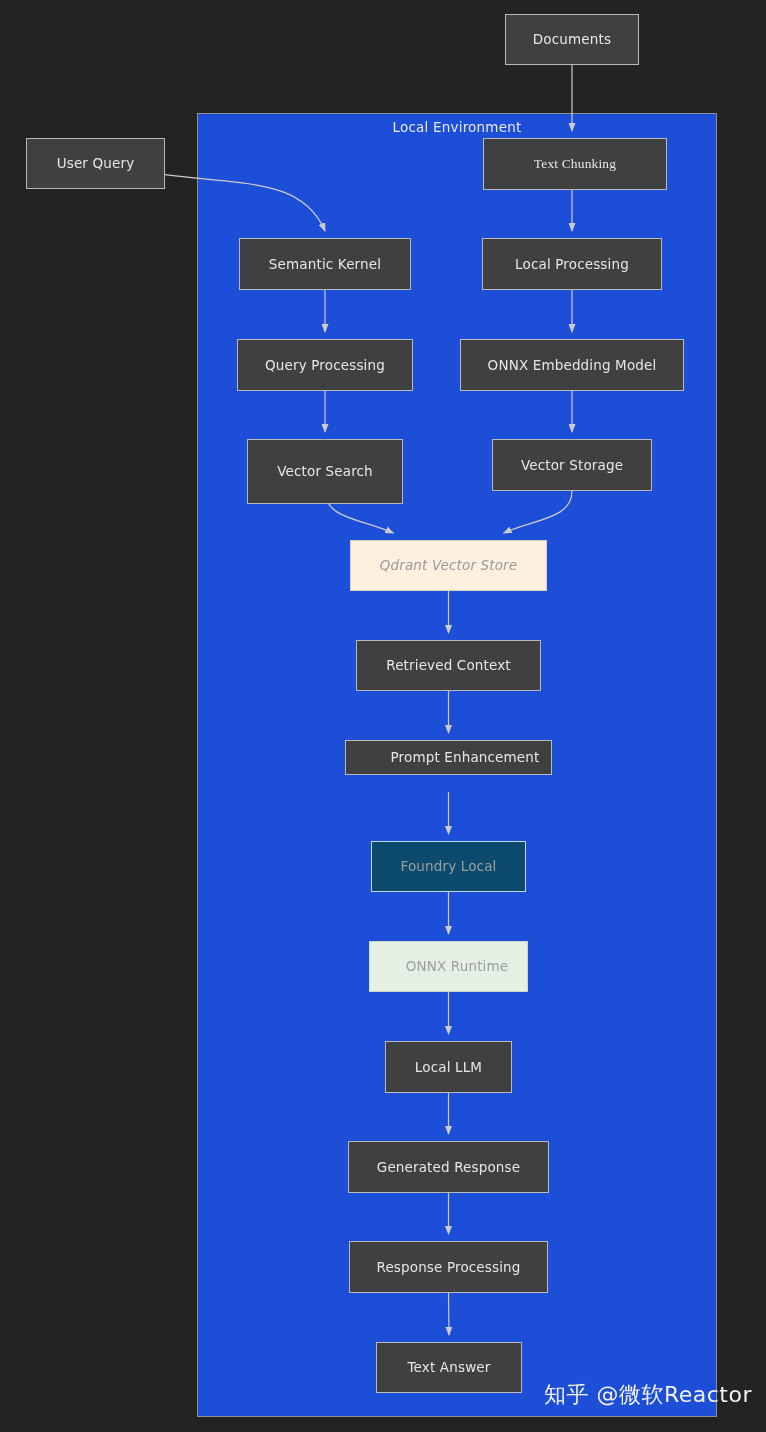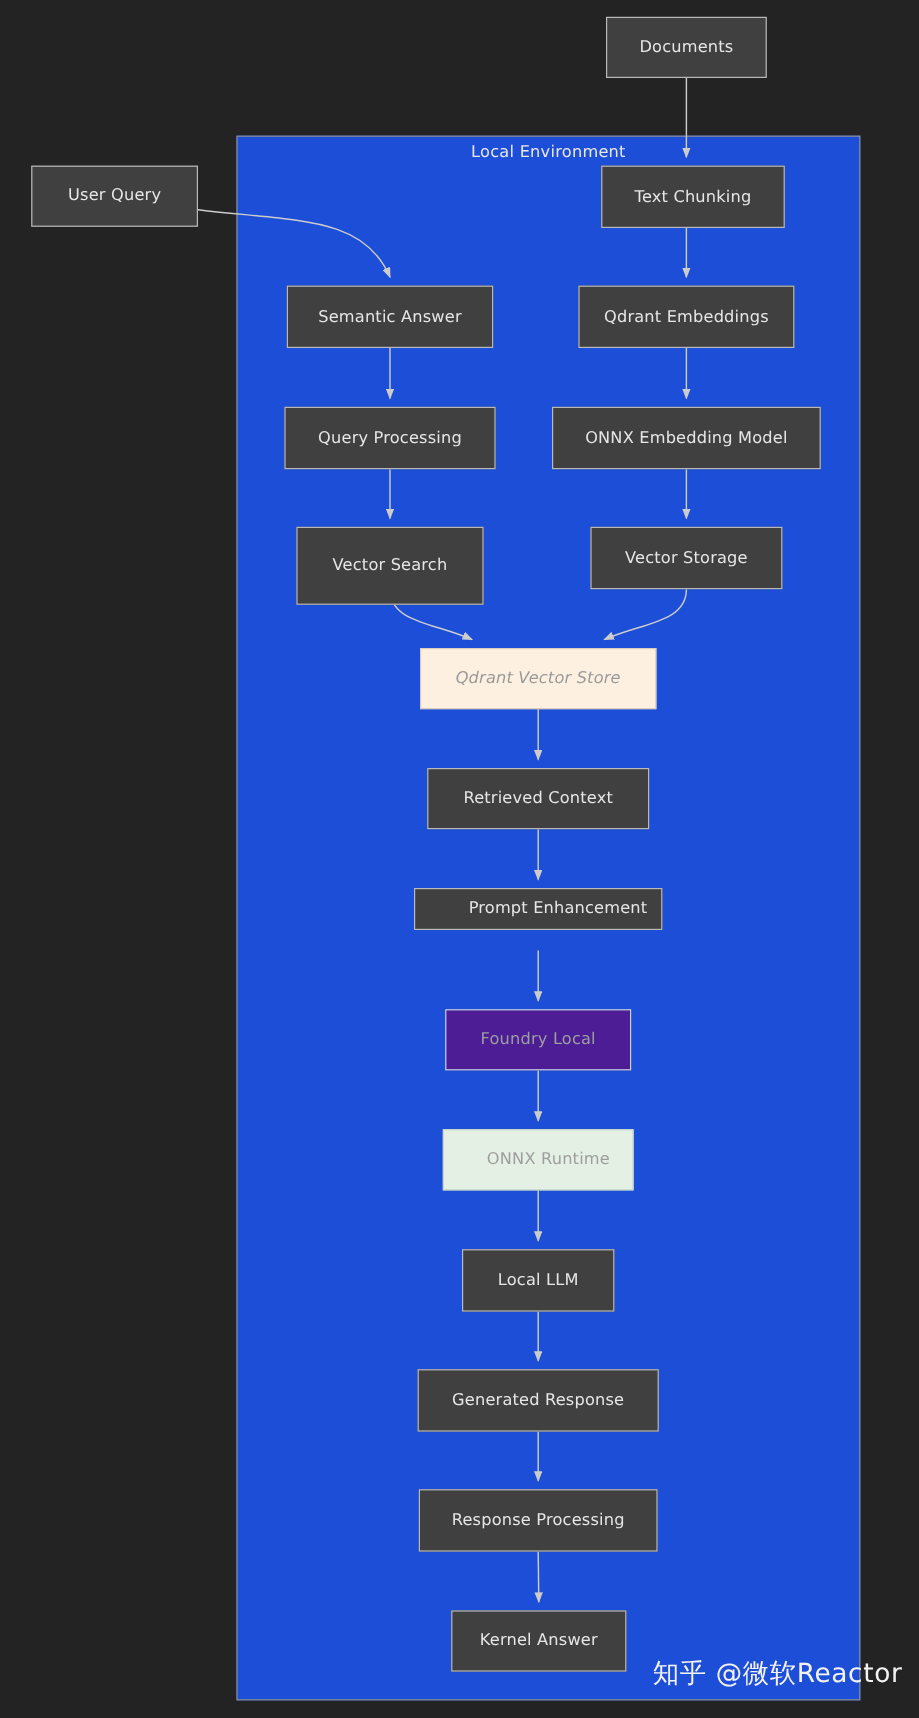--- a/index.html
+++ b/index.html
@@ -54,21 +54,21 @@
     letter-spacing: .15px;
     text-align: center;
     line-height: 1.2;
   }
   .node.cream {
     background: #fdf0e0;
     border-color: #d9cdbe;
     color: #9a9a9a;
   }
   .node.blue {
-    background: #4c1d95;
+    background: #0c4a6e;
     border-color: #c3d9e6;
     color: #9e9e9e;
   }
   .node.green {
     background: #e4f0e4;
     border-color: #c8d8c8;
     color: #9e9e9e;
   }
   .watermark {
     position: absolute;
@@ -116,28 +116,28 @@
       </g>
   </svg>
 
   <div id="nodes-layer">
       <div class="node" style="left: 505px; top: 14px; width: 134px; height: 51px;">
         <span>Documents</span>
       </div>
       <div class="node" style="left: 26px; top: 138px; width: 139px; height: 51px;">
         <span>User Query</span>
       </div>
-      <div class="node" style="left: 501px; top: 138px; width: 153px; height: 52px;">
+      <div class="node" style="left: 483px; top: 138px; width: 184px; height: 52px; font-family: Liberation Serif, serif;">
         <span>Text Chunking</span>
       </div>
       <div class="node" style="left: 239px; top: 238px; width: 172px; height: 52px;">
-        <span>Semantic Answer</span>
+        <span>Semantic Kernel</span>
       </div>
       <div class="node" style="left: 482px; top: 238px; width: 180px; height: 52px;">
-        <span>Qdrant Embeddings</span>
+        <span>Local Processing</span>
       </div>
       <div class="node" style="left: 237px; top: 339px; width: 176px; height: 52px;">
         <span>Query Processing</span>
       </div>
       <div class="node" style="left: 460px; top: 339px; width: 224px; height: 52px;">
         <span>ONNX Embedding Model</span>
       </div>
       <div class="node" style="left: 247px; top: 439px; width: 156px; height: 65px;">
         <span>Vector Search</span>
       </div>
@@ -162,18 +162,18 @@
       <div class="node" style="left: 385px; top: 1041px; width: 127px; height: 52px;">
         <span>Local LLM</span>
       </div>
       <div class="node" style="left: 348px; top: 1141px; width: 201px; height: 52px;">
         <span>Generated Response</span>
       </div>
       <div class="node" style="left: 349px; top: 1241px; width: 199px; height: 52px;">
         <span>Response Processing</span>
       </div>
       <div class="node" style="left: 376px; top: 1342px; width: 146px; height: 51px;">
-        <span>Kernel Answer</span>
+        <span>Text Answer</span>
       </div>
     </div>
 
   <div class="watermark">知乎 @微软Reactor</div>
 </div>
 
 </body></html>

